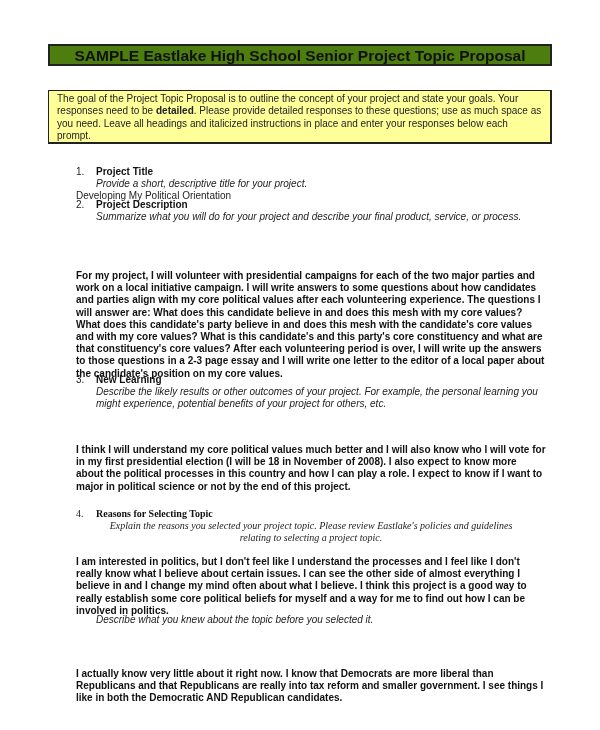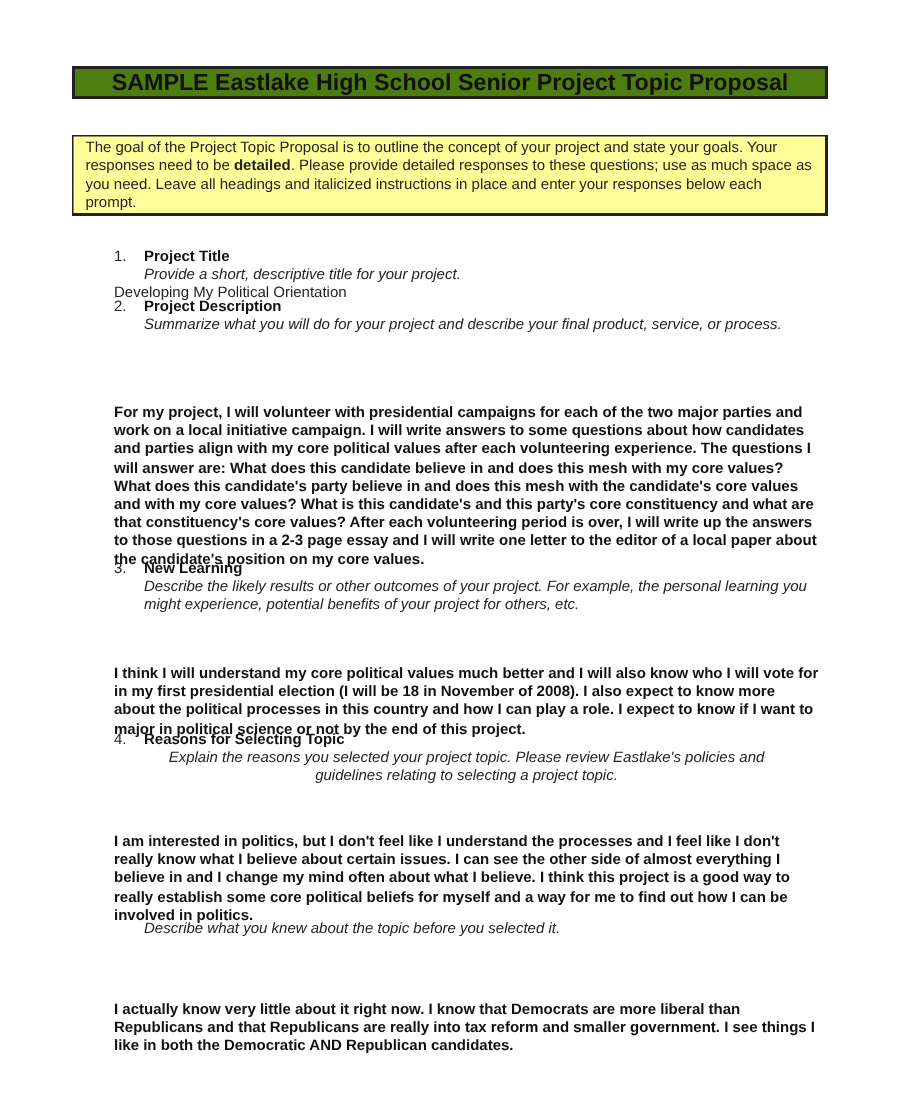--- a/index.html
+++ b/index.html
@@ -45,21 +45,21 @@
   <div class="sec-instr">Summarize what you will do for your project and describe your final product, service, or process.</div>
 </div>
 <div class="answer" style="top:254px;">For my project, I will volunteer with presidential campaigns for each of the two major parties and work on a local initiative campaign.  I will write answers to some questions about how candidates and parties align with my core political values after each volunteering experience. The questions I will answer are:  What does this candidate believe in and does this mesh with my core values?  What does this candidate's party believe in and does this mesh with the candidate's core values and with my core values?  What is this candidate's and this party's core constituency and what are that constituency's core values?  After each volunteering period is over, I will write up the answers to those questions in a 2-3 page essay and I will write one letter to the editor of a local paper about the candidate's position on my core values.</div>
 
 <div class="section" style="top:374px;">
   <div><span class="sec-num">3.</span><span class="sec-title">New Learning</span></div>
   <div class="sec-instr" style="width:450px;">Describe the likely results or other outcomes of your project. For example, the personal learning you might experience, potential benefits of your project for others, etc.</div>
 </div>
 <div class="answer" style="top:428px;">I think I will understand my core political values much better and I will also know who I will vote for in my first presidential election (I will be 18 in November of 2008). I also expect to know more about the political processes in this country and how I can play a role.  I expect to know if I want to major in political science or not by the end of this project.</div>
 
-<div class="section" style="top:488px;">
+<div class="section" style="top:508px;font-family:Liberation Serif, serif;">
   <div><span class="sec-num">4.</span><span class="sec-title">Reasons for Selecting Topic</span></div>
   <div class="sec-instr" style="width:430px;text-align:center;">Explain the reasons you selected your project topic. Please review Eastlake's policies and guidelines relating to selecting a project topic.</div>
 </div>
 <div class="answer" style="top:540px;">I am interested in politics, but I don't feel like I understand the processes and I feel like I don't really know what I believe about certain issues.  I can see the other side of almost everything I believe in and I change my mind often about what I believe.  I think this project is a good way to really establish some core political beliefs for myself and a way for me to find out how I can be involved in politics.</div>
 
 <div class="section" style="top:614px;">
   <div class="sec-instr">Describe what you knew about the topic before you selected it.</div>
 </div>
 <div class="answer" style="top:652px;">I actually know very little about it right now.  I know that Democrats are more liberal than Republicans and that Republicans are really into tax reform and smaller government.  I see things I like in both the Democratic AND Republican candidates.</div>
 

